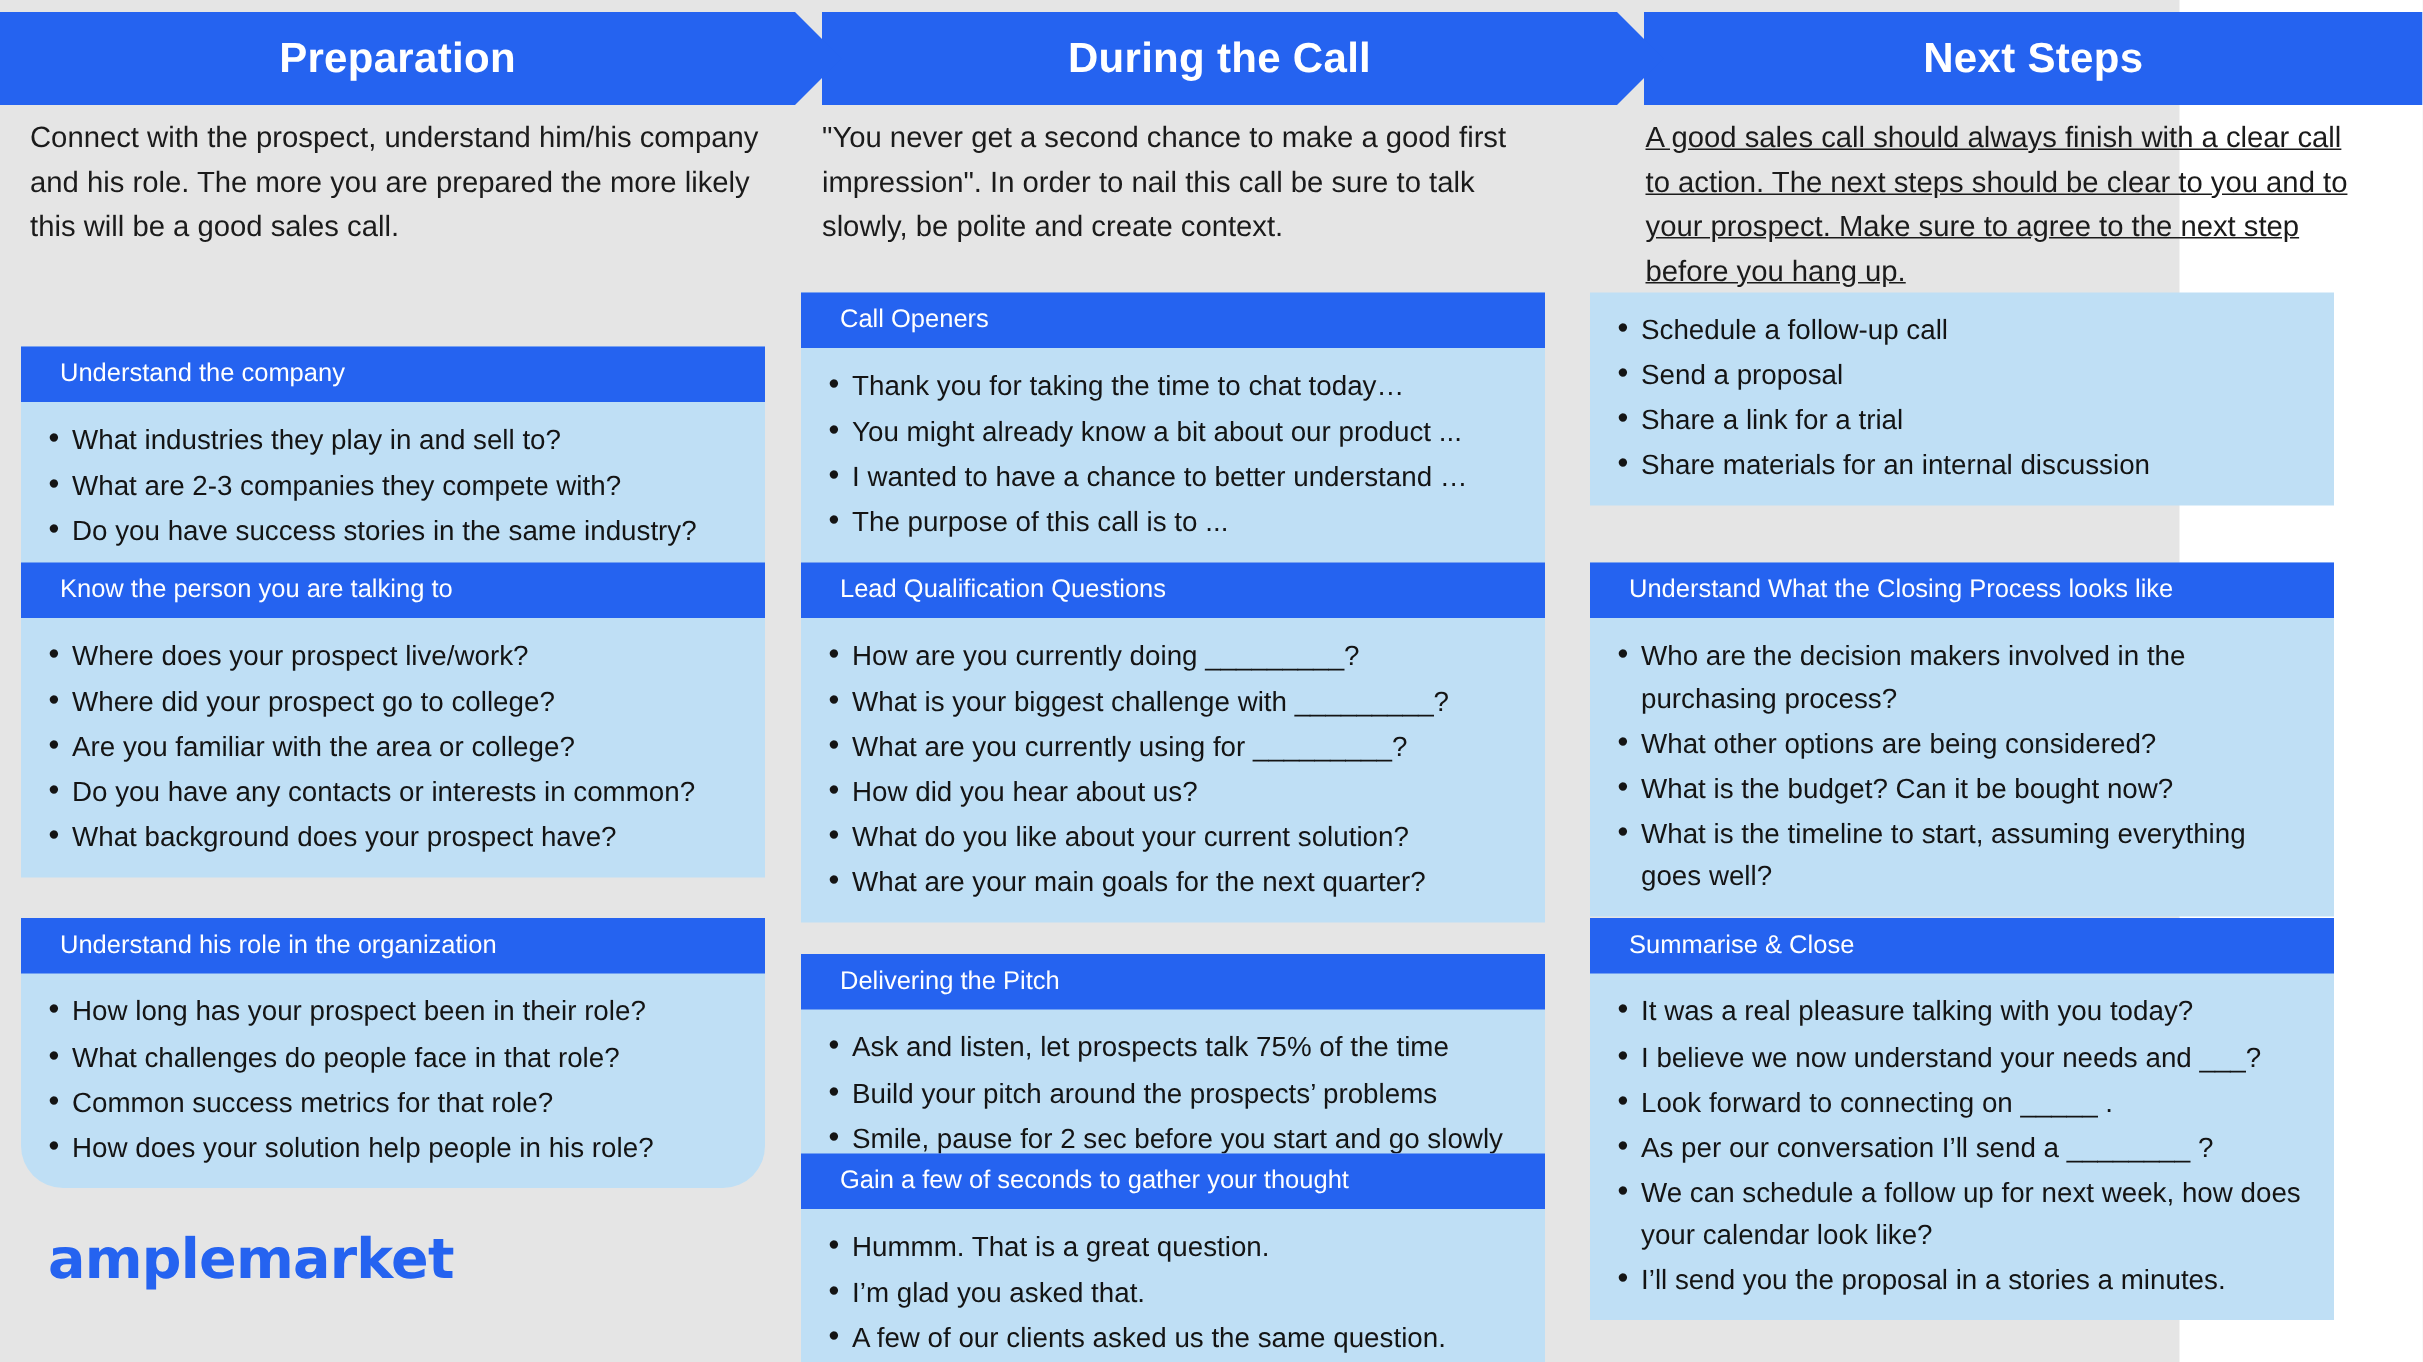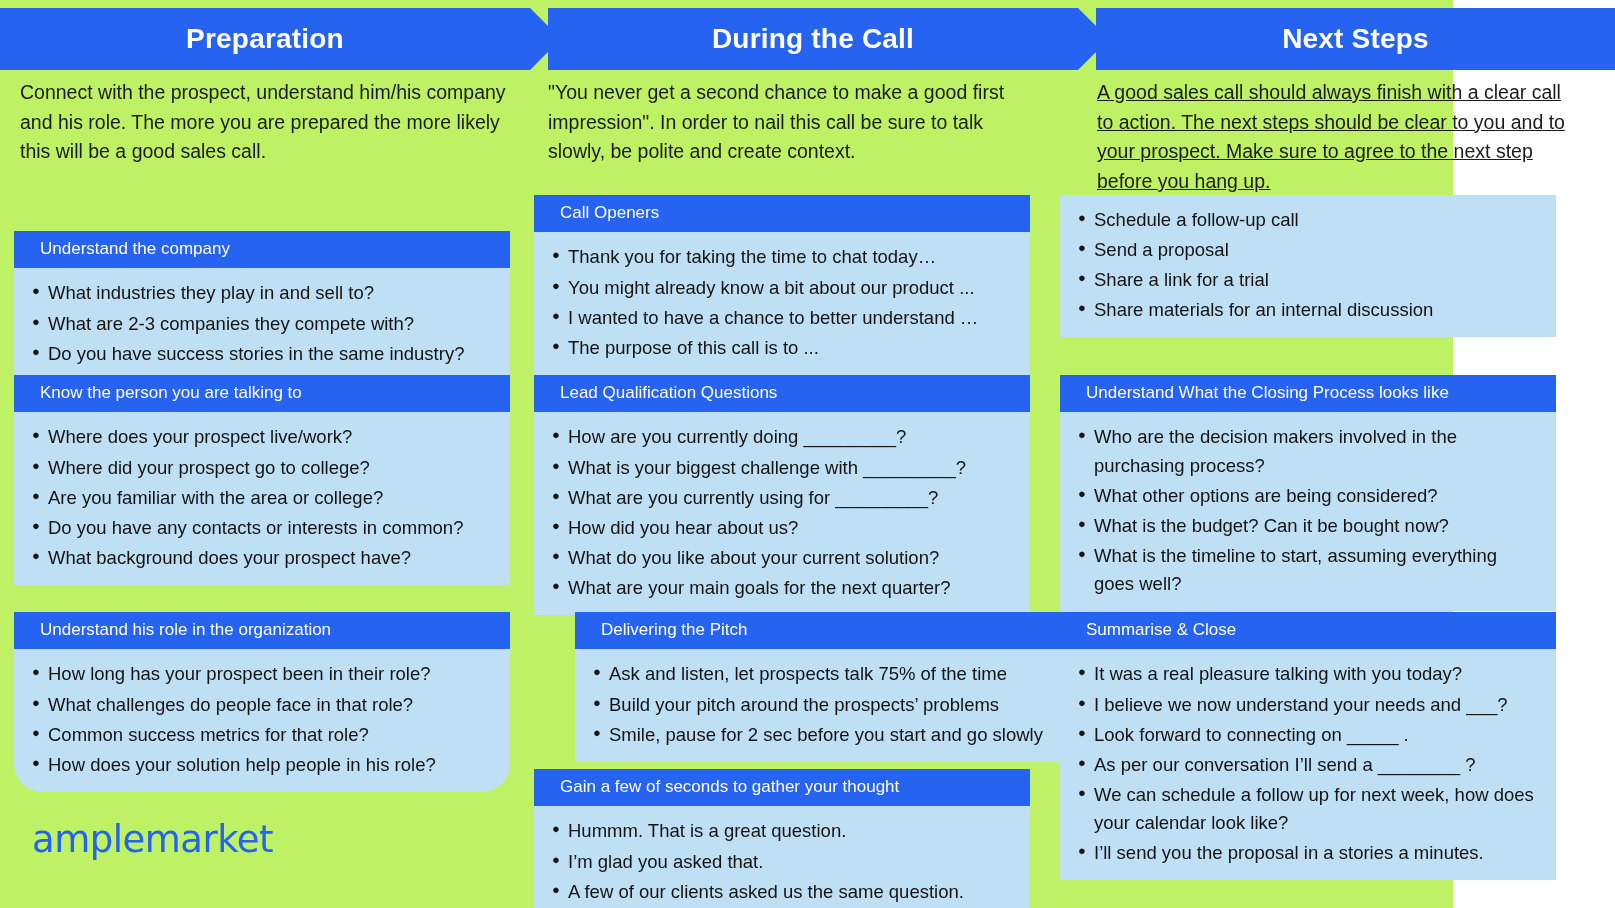--- a/index.html
+++ b/index.html
@@ -7,21 +7,21 @@
     width: 1615px;
     height: 908px;
     background: #ffffff;
     font-family: "Liberation Sans", sans-serif;
     overflow: hidden;
   }
   .page {
     position: relative;
     width: 1453px;
     height: 908px;
-    background: #bef264;
+    background: #e5e5e5;
   }
 
   
   .header-row {
     position: absolute;
     top: 8px;
     left: 0;
     width: 1615px;
     height: 62px;
     display: flex;
@@ -106,21 +106,21 @@
   .c1 { left: 14px;   width: 496px; }
   .c2 { left: 534px;  width: 496px; }
   .c3 { left: 1060px; width: 496px; }
 
   
   .logo {
     position: absolute;
     left: 32px;
     top: 818px;
     font-size: 37px;
-    font-weight: normal;
+    font-weight: bold;
     color: #2563f0;
     letter-spacing: -0.5px;
     font-family: "DejaVu Sans", sans-serif;
   }
 </style>
 </head>
 <body>
 
 <div class="page">
 
@@ -271,21 +271,21 @@
             <span class="li-text">What do you like about your current solution?</span>
           </li>
         <li>
             <span class="bullet">●</span>
             <span class="li-text">What are your main goals for the next quarter?</span>
           </li>
       </ul>
     </div>
   </div>
 
-  <div class="card c2" style="top:612px;margin-left:41px;">
+  <div class="card c2" style="top:636px;">
     <div class="card-head">Delivering the Pitch</div>
     <div class="card-body">
       <ul>
         <li>
             <span class="bullet">●</span>
             <span class="li-text">Ask and listen, let prospects talk 75% of the time</span>
           </li>
         <li>
             <span class="bullet">●</span>
             <span class="li-text">Build your pitch around the prospects’ problems</span>

